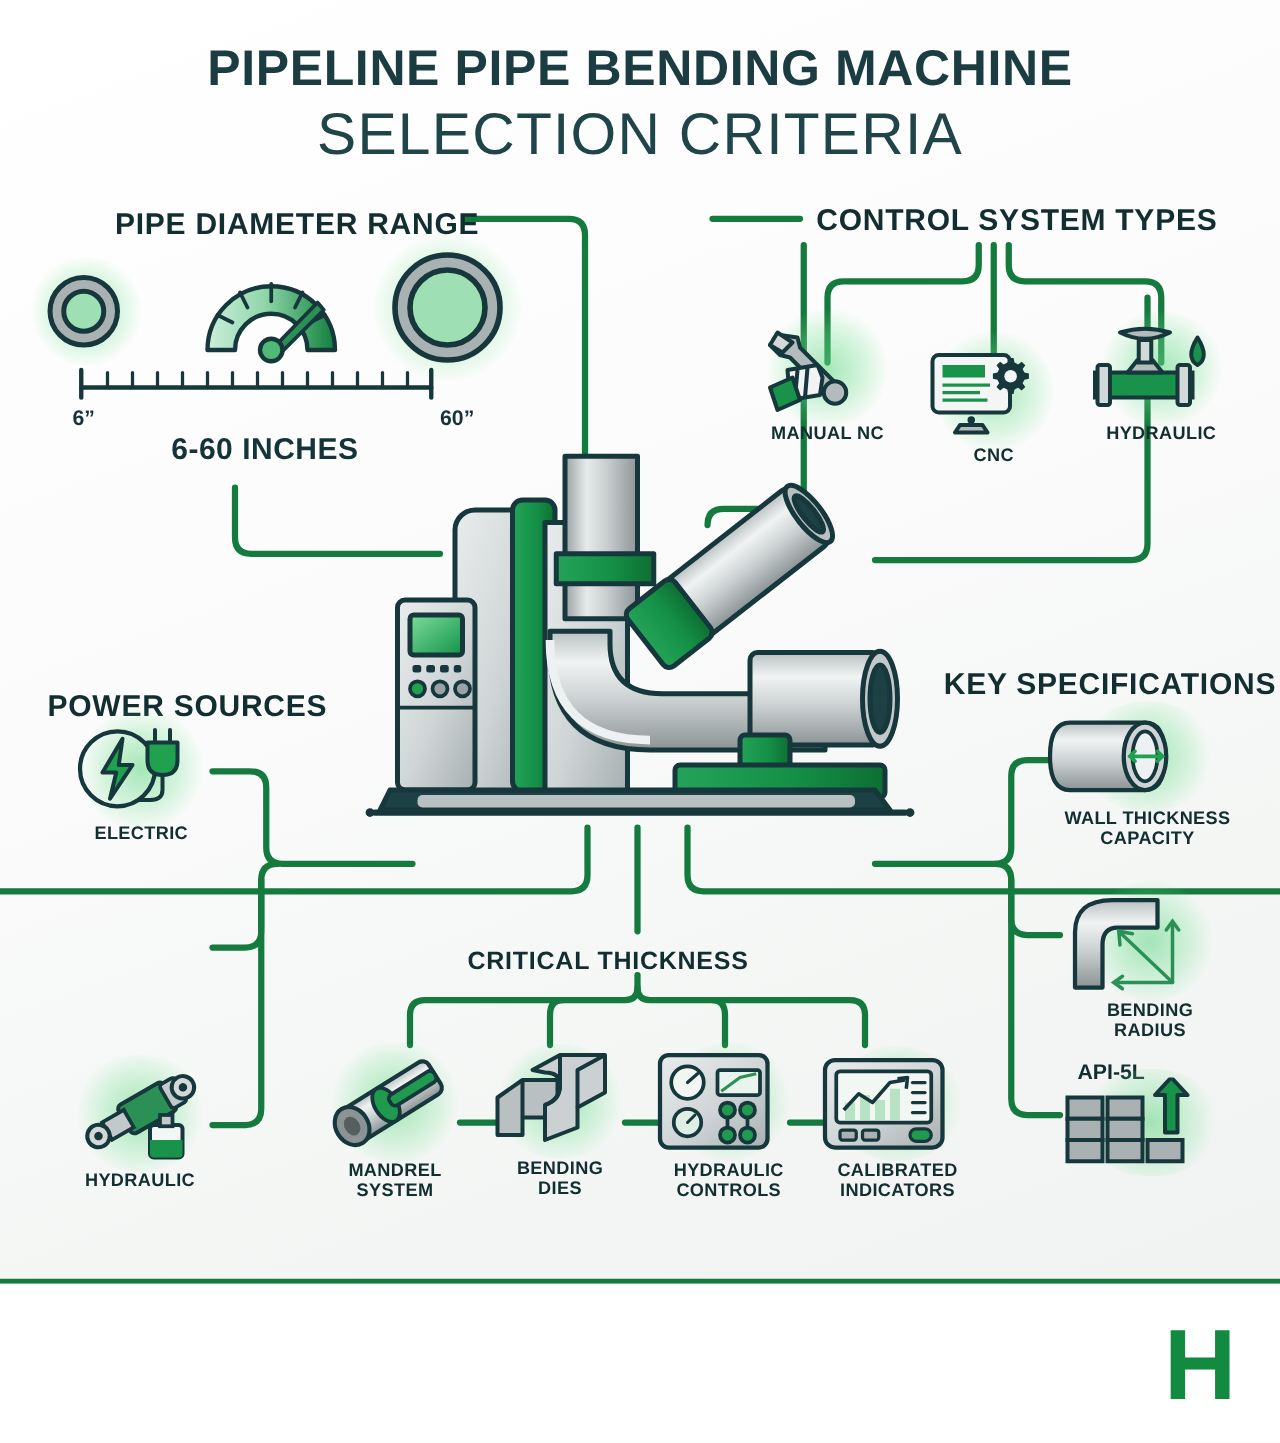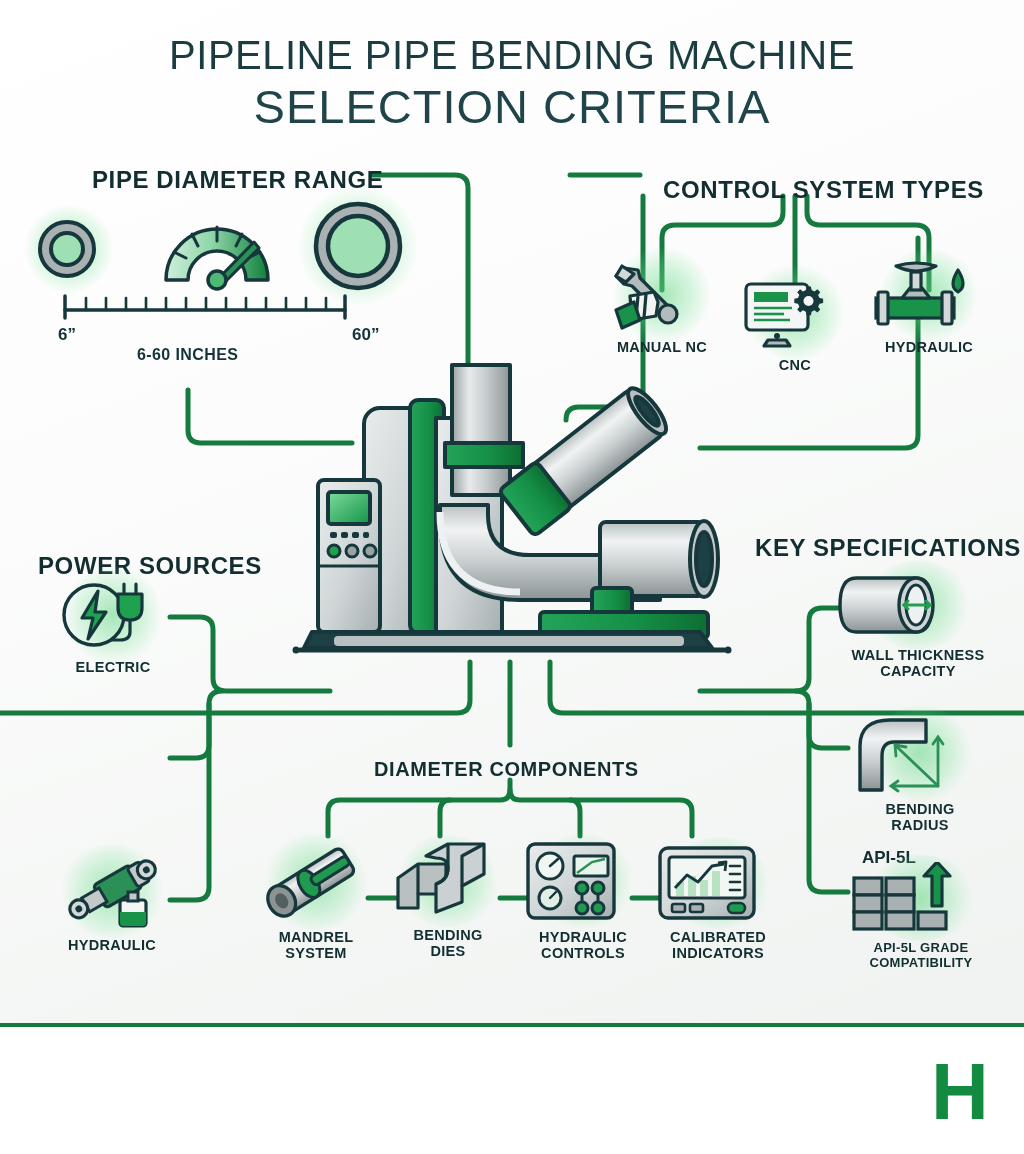--- a/index.html
+++ b/index.html
@@ -31,21 +31,21 @@
   
   .title-block {
     position: absolute;
     top: 34px;
     left: 0;
     width: 1024px;
     text-align: center;
   }
   .title-main {
     font-size: 40px;
-    font-weight: normal;
+    font-weight: bold;
     letter-spacing: 0.5px;
     color: #1b3c41;
     line-height: 1.05;
   }
   .title-sub {
     font-size: 47px;
     font-weight: 400;
     letter-spacing: 1px;
     color: #1f4449;
     line-height: 1.15;
@@ -100,21 +100,21 @@
 
   
   .tick-label {
     position: absolute;
     font-size: 17px;
     font-weight: bold;
     color: #14343a;
   }
   .range-label {
     position: absolute;
-    font-size: 16px;
+    font-size: 24px;
     font-weight: bold;
     letter-spacing: 0.4px;
     color: #14343a;
   }
   .api-tag {
     position: absolute;
     font-size: 17px;
     font-weight: bold;
     color: #122e30;
   }
@@ -375,21 +375,21 @@
           <line x1="246" y1="8" x2="246" y2="20"></line>
         <line x1="266" y1="8" x2="266" y2="20"></line>
       </g>
     </g>
   </svg>
 
   <div class="tick-label" style="left:58px; top:325px;">6”</div>
   <div class="tick-label" style="left:352px; top:325px;">60”</div>
   <div class="range-label" style="left:137px; top:346px;">6-60 INCHES</div>
 
-  <div class="section-heading" style="left:653px; top:176px;margin-left:10px;">CONTROL SYSTEM TYPES</div>
+  <div class="section-heading" style="left:653px; top:163px;">CONTROL SYSTEM TYPES</div>
 
   <div class="node" style="left:602px; top:258px; width:120px;">
     <span class="glyph">
       <span class="glow" style="width:96px;height:96px;"></span>
       <svg width="90" height="74" viewBox="0 0 90 74">
         <g stroke="#16373b" stroke-width="3.2" stroke-linejoin="round" fill="#b4bbbd">
           <path d="M 22 10 L 14 18 L 22 26 L 30 28 L 62 60 L 70 52 L 38 20 L 36 12 Z"></path>
           <path d="M 20 8 L 14 18 L 24 24 L 32 16 Z" fill="#d3d8d9"></path>
           <circle cx="66" cy="56" r="9" fill="#b4bbbd"></circle>
         </g>
@@ -533,25 +533,23 @@
           <rect x="16" y="33" width="28" height="17"></rect>
           <rect x="16" y="50" width="28" height="17"></rect>
           <rect x="48" y="16" width="28" height="17"></rect>
           <rect x="48" y="33" width="28" height="17"></rect>
           <rect x="48" y="50" width="28" height="17"></rect>
           <rect x="80" y="50" width="28" height="17"></rect>
         </g>
         <path d="M 94 44 L 94 14 L 86 14 L 99 0 L 112 14 L 104 14 L 104 44 Z" fill="#19934a" stroke="#16373b" stroke-width="3.2" stroke-linejoin="round"></path>
       </svg>
     </span>
-    <span class="caption sm">API-5L GRADE
-COMPATIBILITY</span>
-  </div>
-
-  <div class="section-heading" style="left:374px; top:758px; font-size:20px;">DIAMETER COMPONENTS</div>
+  </div>
+
+  <div class="section-heading" style="left:374px; top:758px; font-size:20px;">CRITICAL THICKNESS</div>
 
   <div class="node" style="left:258px; top:842px; width:116px;">
     <span class="glyph">
       <span class="glow" style="width:106px;height:96px;"></span>
       <svg width="104" height="80" viewBox="0 0 104 80">
         <g transform="rotate(-32 52 40)">
           <rect x="16" y="26" width="80" height="30" rx="6" fill="url(#steelH)" stroke="#16373b" stroke-width="3.3"></rect>
           <ellipse cx="18" cy="41" rx="13" ry="16" fill="#8b9395" stroke="#16373b" stroke-width="3.3"></ellipse>
           <ellipse cx="18" cy="41" rx="6" ry="8" fill="#54605f"></ellipse>
           <ellipse cx="50" cy="41" rx="9" ry="15" fill="#1f9a4f" stroke="#16373b" stroke-width="3"></ellipse>

